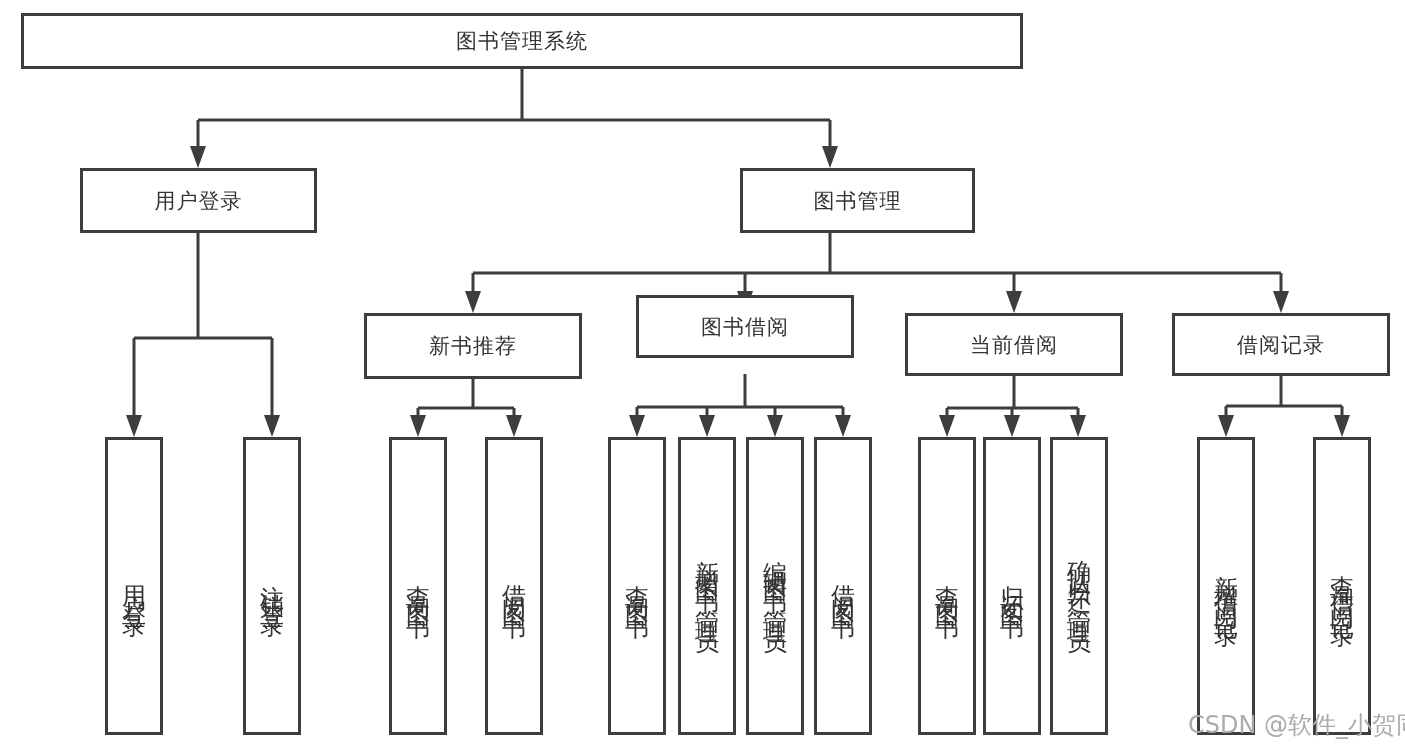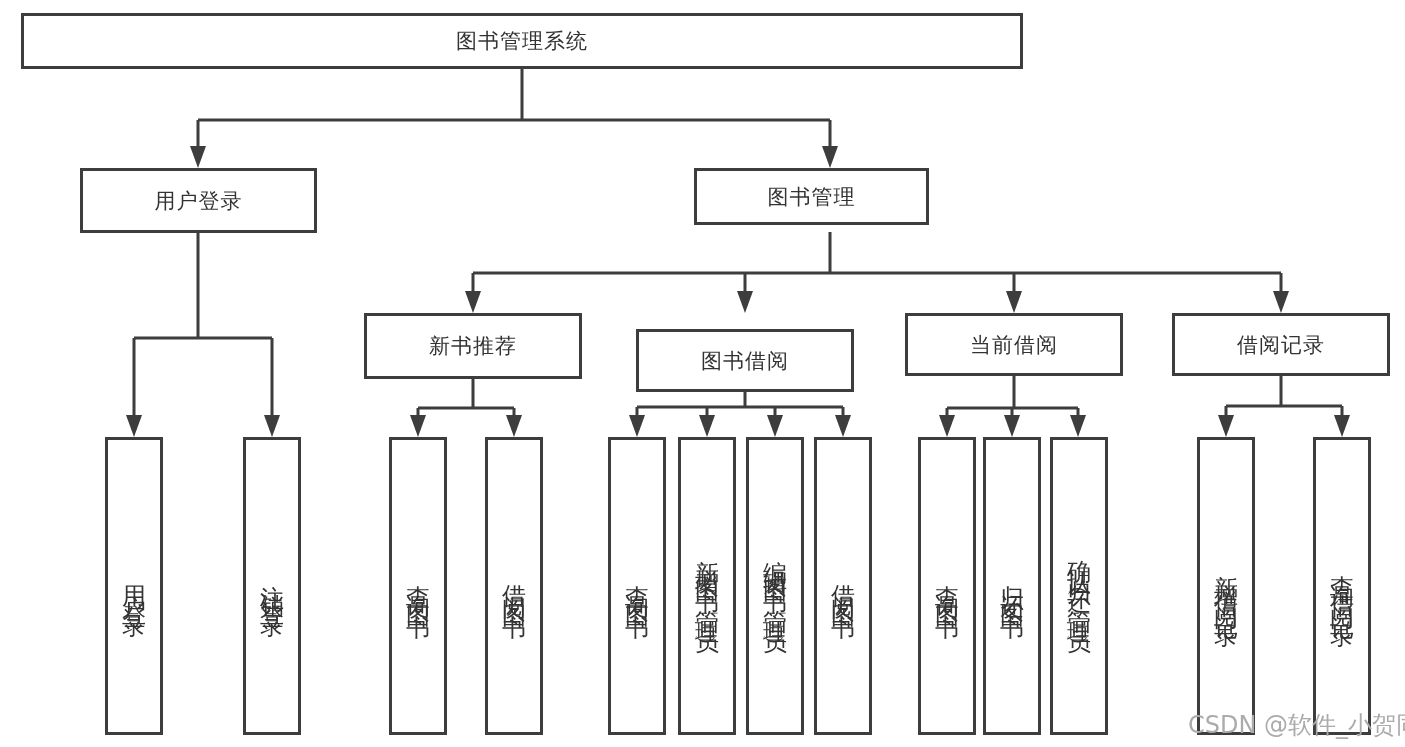--- a/index.html
+++ b/index.html
@@ -67,28 +67,28 @@
     <polygon points="1342,437 1334,415 1350,415"></polygon>
   </svg>
 
   <div class="node" style="left:21px;top:13px;width:1002px;height:56px">
     <span class="lbl">图书管理系统</span>
   </div>
 
   <div class="node" style="left:80px;top:168px;width:237px;height:65px">
     <span class="lbl">用户登录</span>
   </div>
-  <div class="node" style="left:694px;top:168px;width:235px;height:57px">
+  <div class="node" style="left:740px;top:168px;width:235px;height:65px">
     <span class="lbl">图书管理</span>
   </div>
 
   <div class="node" style="left:364px;top:313px;width:218px;height:66px">
     <span class="lbl">新书推荐</span>
   </div>
-  <div class="node" style="left:636px;top:329px;width:218px;height:63px">
+  <div class="node" style="left:636px;top:295px;width:218px;height:63px">
     <span class="lbl">图书借阅</span>
   </div>
   <div class="node" style="left:905px;top:313px;width:218px;height:63px">
     <span class="lbl">当前借阅</span>
   </div>
   <div class="node" style="left:1172px;top:313px;width:218px;height:63px">
     <span class="lbl">借阅记录</span>
   </div>
 
   <div class="node leaf" style="left:105px;top:437px">

